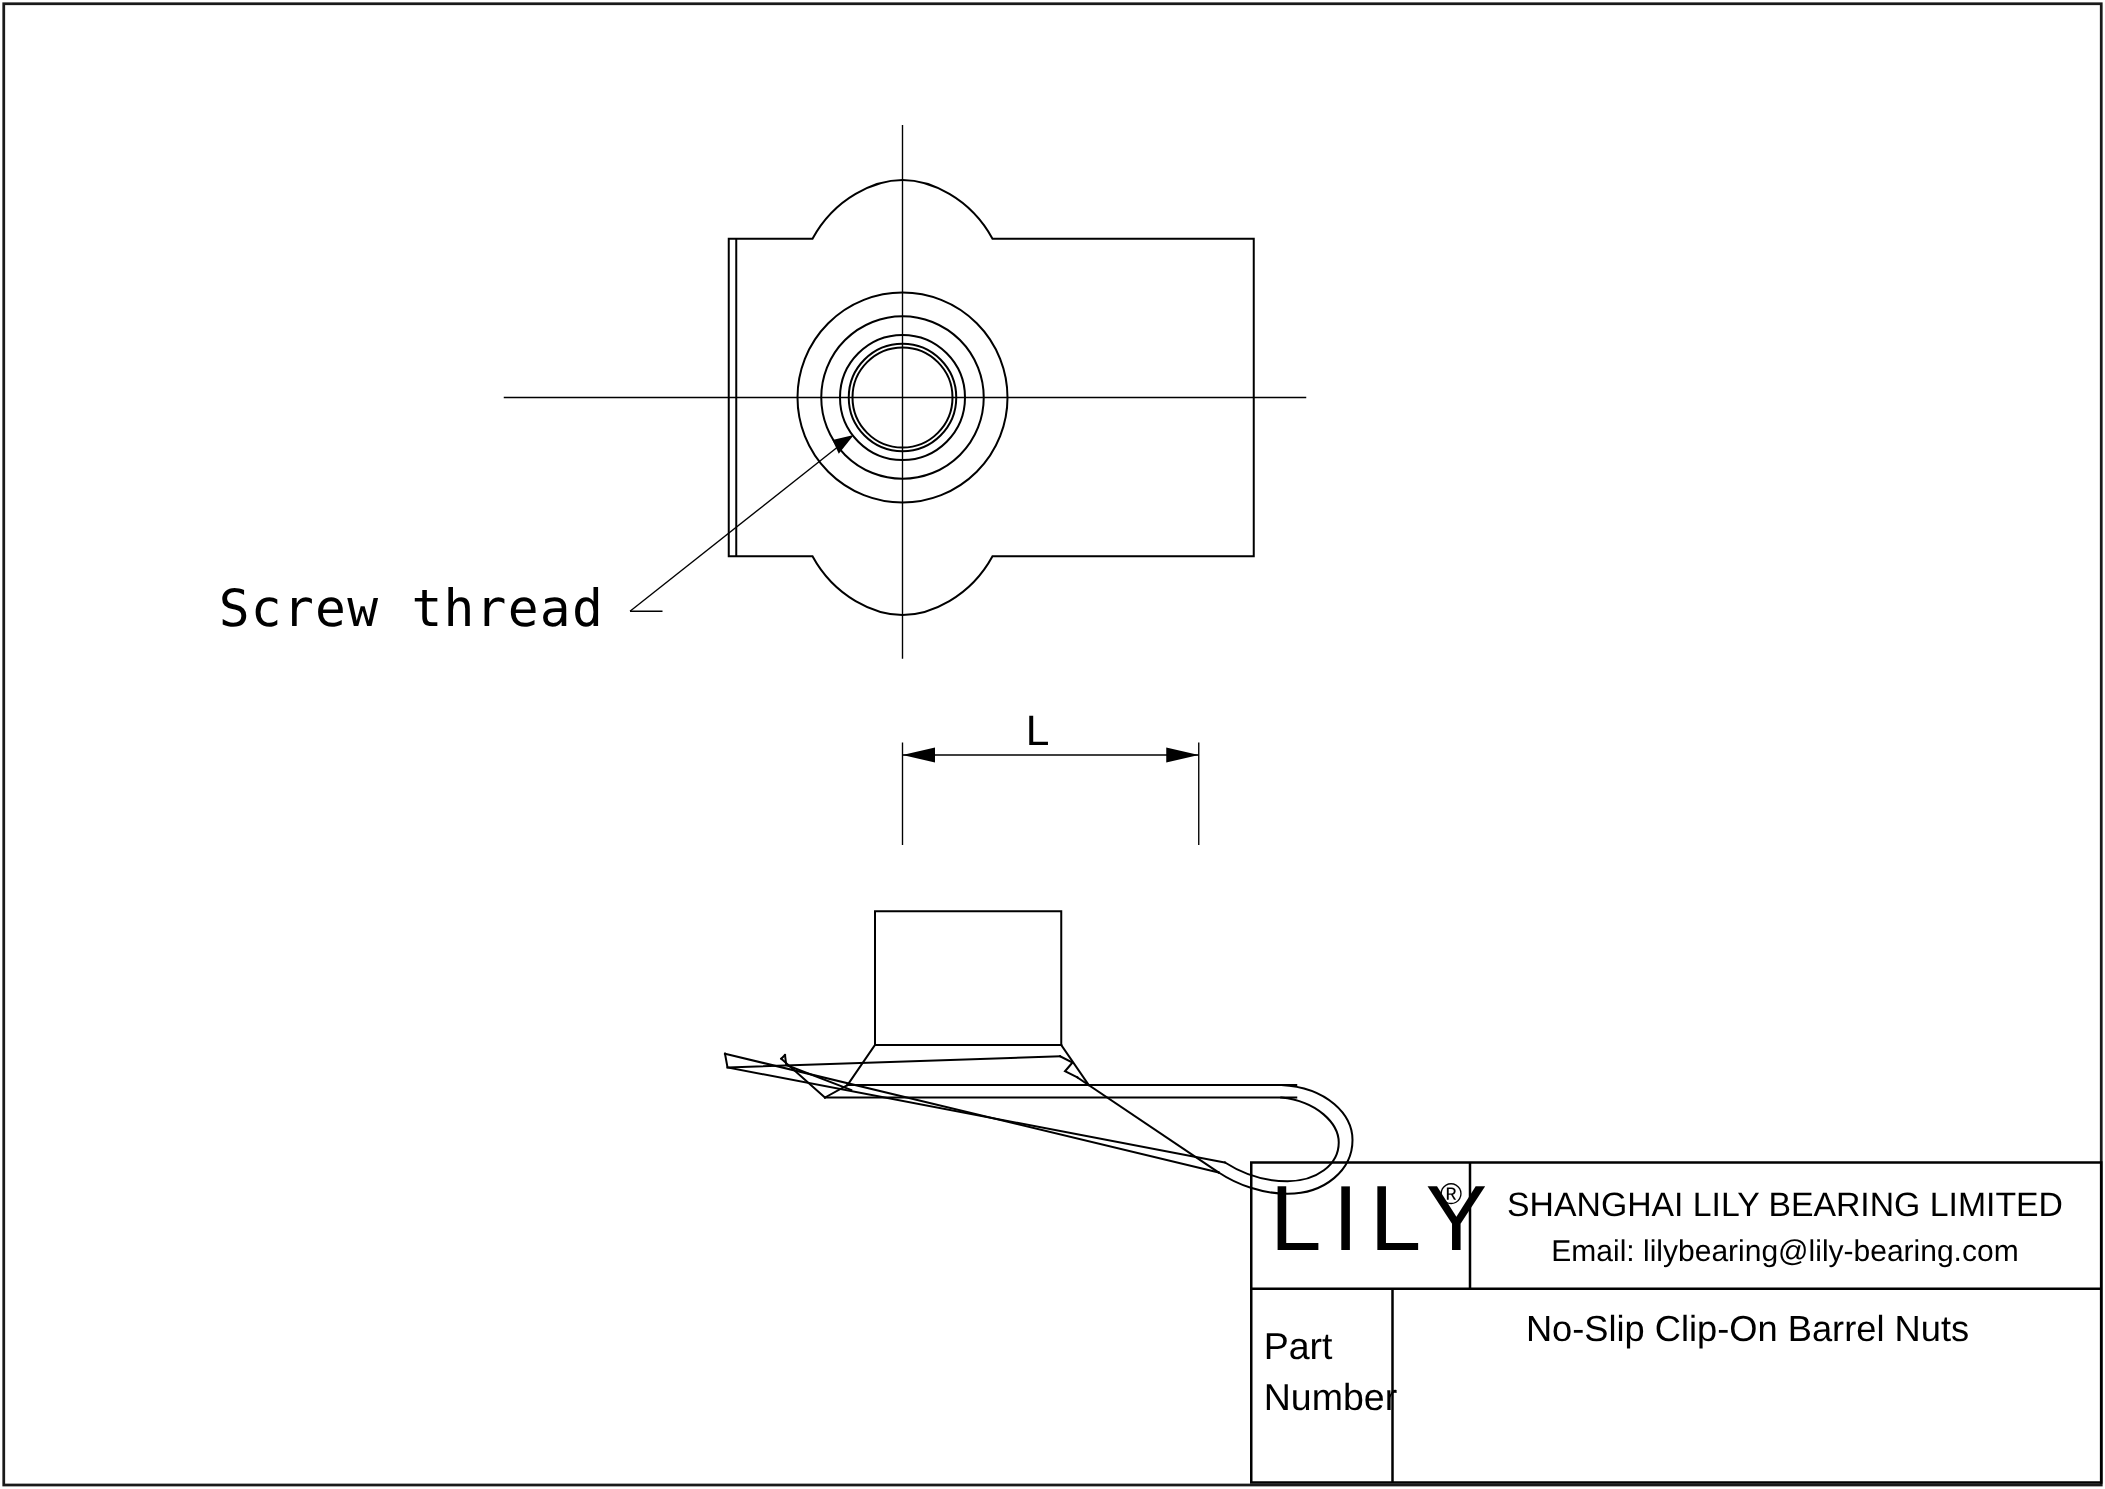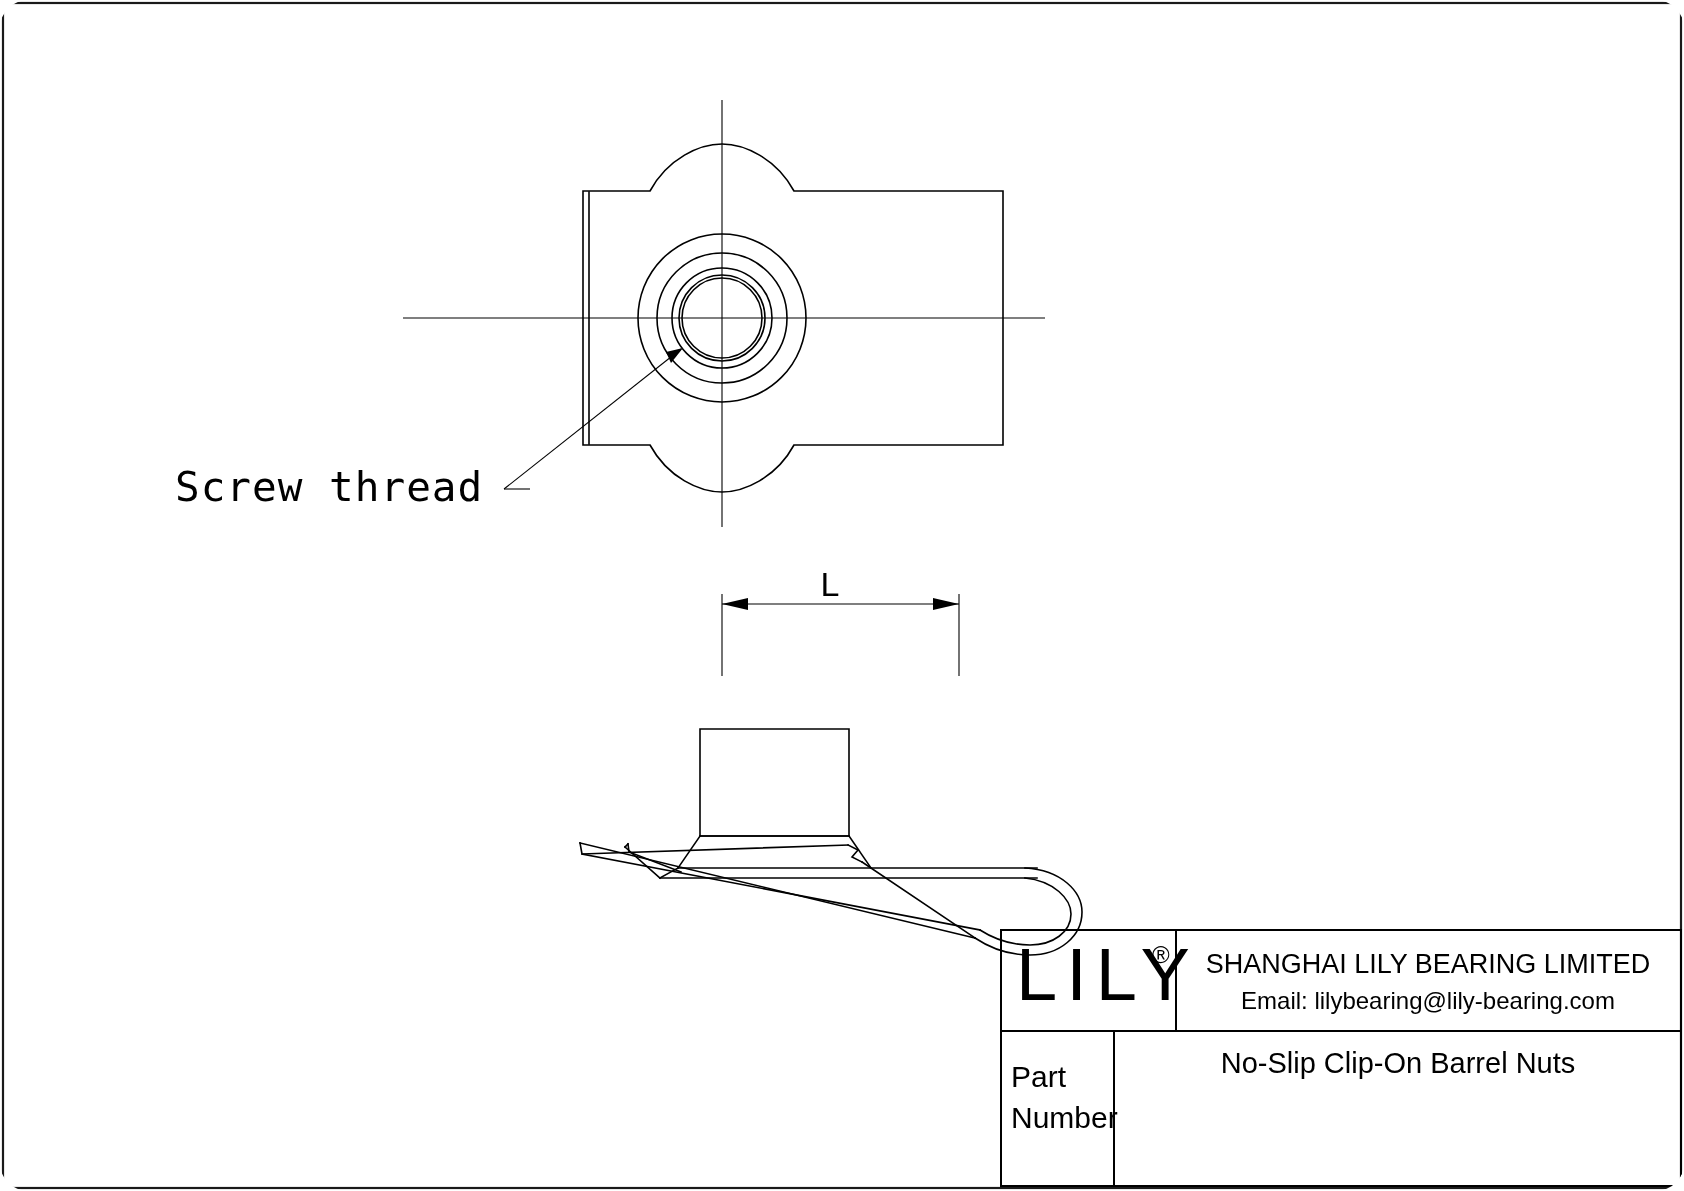--- a/index.html
+++ b/index.html
@@ -9,21 +9,20 @@
   }
   body {
     font-family: "Liberation Sans", sans-serif;
   }
   #drawing-sheet {
     position: relative;
     width: 1684px;
     height: 1191px;
     background: #ffffff;
     overflow: hidden;
-    border-radius: 28px;
   }
   #drawing-sheet svg {
     display: block;
   }
   .dwg-line {
     stroke: #000000;
     fill: none;
     stroke-width: 1.6;
     stroke-linecap: square;
     stroke-linejoin: miter;

